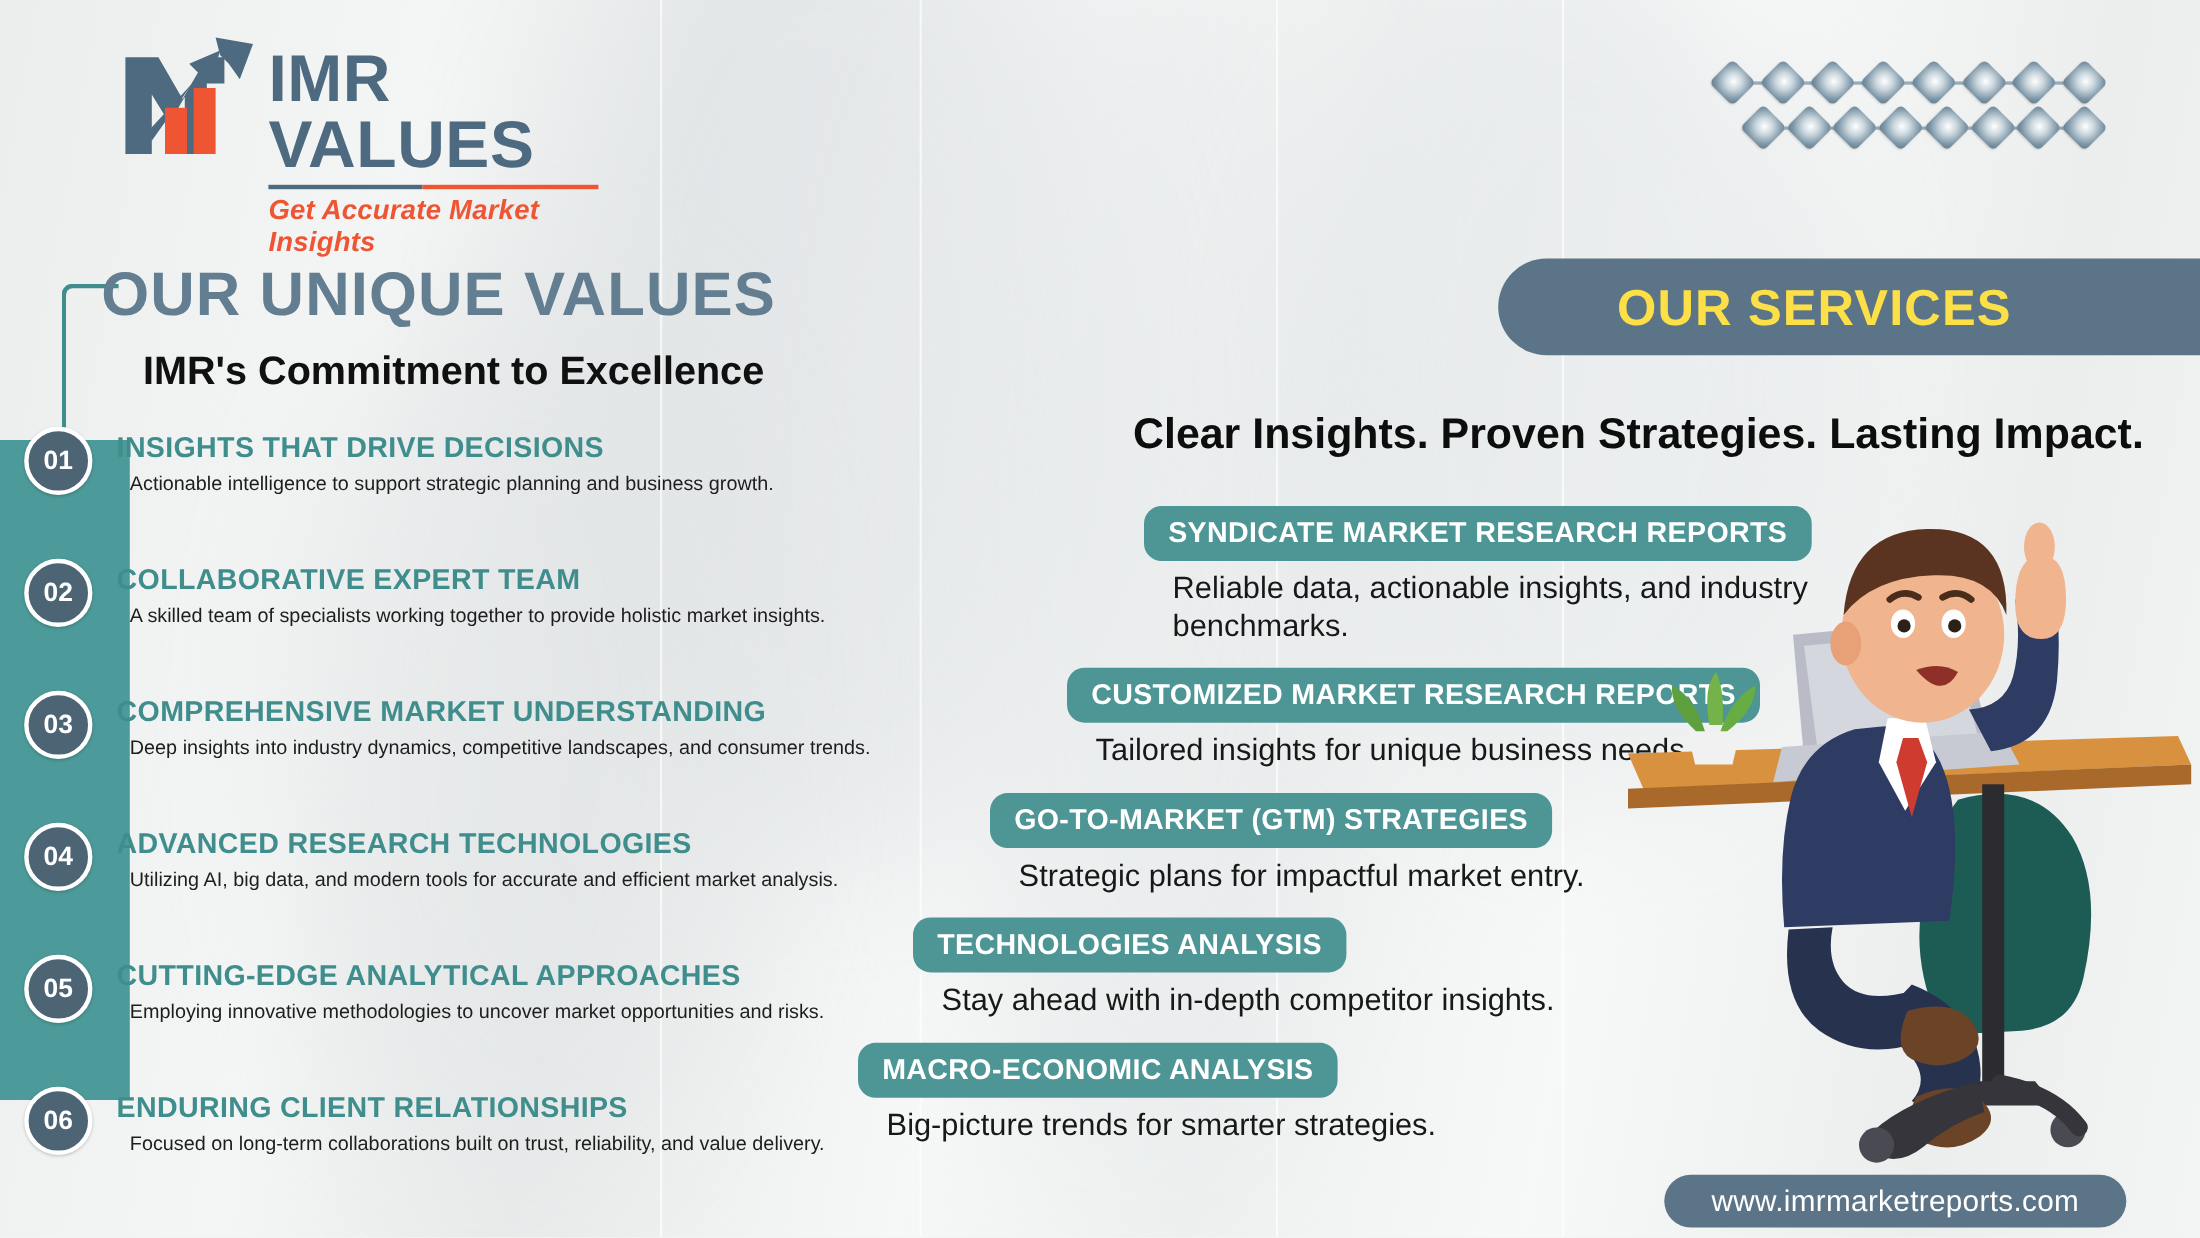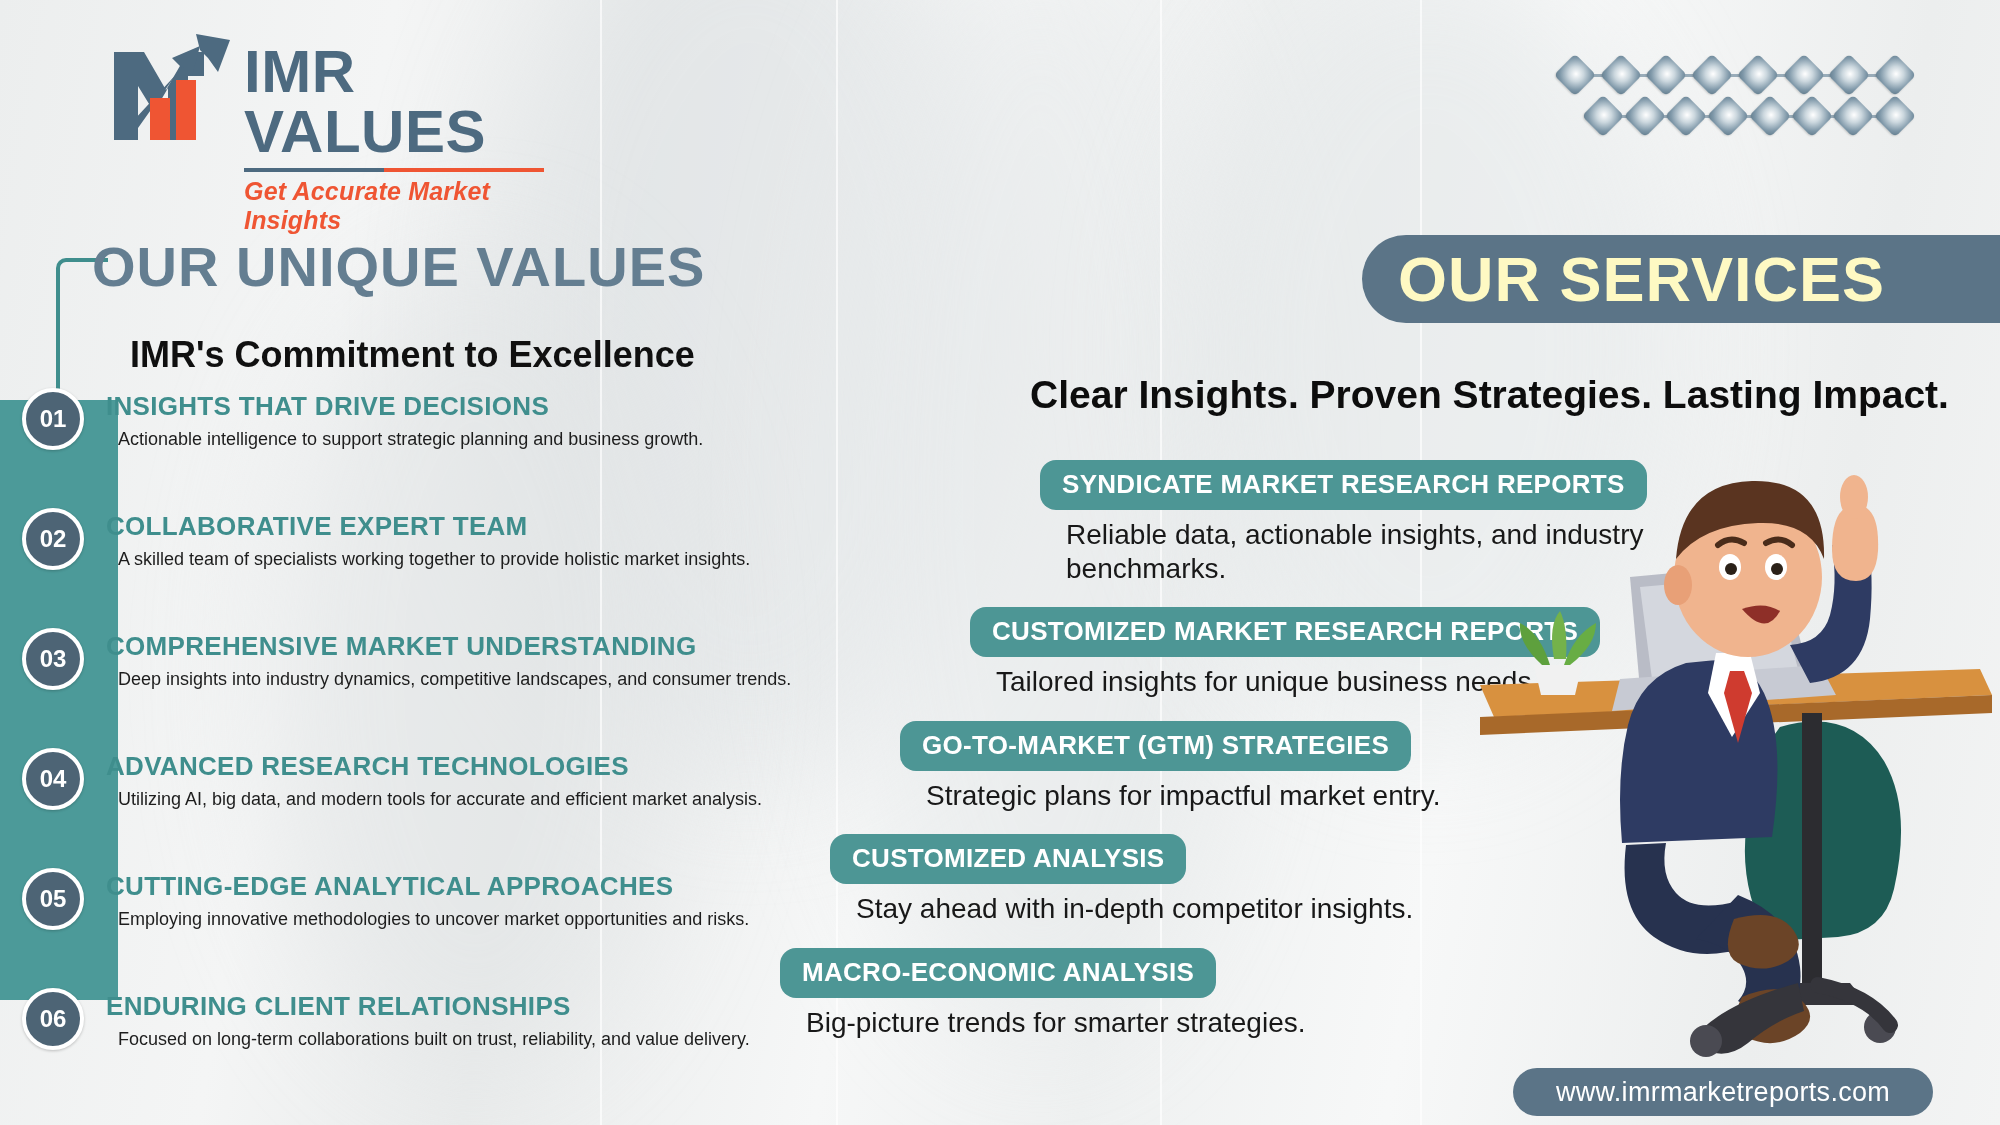--- a/index.html
+++ b/index.html
@@ -61,21 +61,21 @@
     position:absolute;left:56px;top:258px;width:48px;height:135px;
     border-left:4px solid #3f8e8d;border-top:4px solid #3f8e8d;
     border-top-left-radius:10px;
   }
   .uv-title{
     position:absolute;left:92px;top:234px;
     font-size:56px;font-weight:bold;color:#647e91;letter-spacing:1px;
     white-space:nowrap;
   }
   .uv-sub{
-    position:absolute;left:130px;top:334px;
+    position:absolute;left:130px;top:316px;
     font-size:36px;font-weight:bold;color:#101010;white-space:nowrap;
   }
 
   .value-list{position:absolute;left:22px;top:388px;width:860px;}
   .value-item{position:relative;margin-bottom:8px;min-height:112px;}
   .badge{
     position:absolute;left:0;top:0;width:54px;height:54px;border-radius:50%;
     background:#4d6475;border:4px solid #ffffff;
     color:#ffffff;font-size:24px;font-weight:bold;
     display:flex;align-items:center;justify-content:center;
@@ -91,22 +91,22 @@
     font-size:18px;color:#1d1d1d;line-height:1.18;max-width:760px;
   }
 
   
   .svc-banner{
     position:absolute;left:1362px;top:235px;right:0;height:88px;
     background:#5b7487;border-top-left-radius:48px;border-bottom-left-radius:48px;
     display:flex;align-items:center;
   }
   .svc-banner span{
-    color:#fef9c3;font-size:63px;font-weight:bold;letter-spacing:1px;
-    margin-left:36px;
+    color:#fde047;font-size:46px;font-weight:bold;letter-spacing:1px;
+    margin-left:108px;
   }
   .svc-tag{
     position:absolute;left:1030px;top:373px;
     font-size:39px;font-weight:bold;color:#0d0d0d;white-space:nowrap;
   }
 
   .svc-list{position:absolute;left:970px;top:460px;width:1000px;}
   .svc-item{position:relative;margin-bottom:22px;}
   .svc-bar{
     display:inline-block;background:#4d9695;color:#ffffff;
@@ -241,21 +241,21 @@
 
   <div class="svc-banner">
     <span>OUR SERVICES</span>
   </div>
   <div class="svc-tag">Clear Insights. Proven Strategies. Lasting Impact.</div>
 
   <div class="svc-list" id="svc-list">
       <div class="svc-item" style="margin-left: 70px;"><div class="svc-bar">SYNDICATE MARKET RESEARCH REPORTS</div><div class="svc-desc" style="margin-left:26px">Reliable data, actionable insights, and industry benchmarks.</div></div>
       <div class="svc-item" style="margin-left: 0px;"><div class="svc-bar">CUSTOMIZED MARKET RESEARCH REPORTS</div><div class="svc-desc" style="margin-left:26px">Tailored insights for unique business needs.</div></div>
       <div class="svc-item" style="margin-left: -70px;"><div class="svc-bar">GO-TO-MARKET (GTM) STRATEGIES</div><div class="svc-desc" style="margin-left:26px">Strategic plans for impactful market entry.</div></div>
-      <div class="svc-item" style="margin-left: -140px;"><div class="svc-bar">CUSTOMIZED ANALYSIS</div><div class="svc-desc" style="margin-left:26px">Stay ahead with in-depth competitor insights.</div></div>
+      <div class="svc-item" style="margin-left: -140px;"><div class="svc-bar">TECHNOLOGIES ANALYSIS</div><div class="svc-desc" style="margin-left:26px">Stay ahead with in-depth competitor insights.</div></div>
       <div class="svc-item" style="margin-left: -190px;"><div class="svc-bar">MACRO-ECONOMIC ANALYSIS</div><div class="svc-desc" style="margin-left:26px">Big-picture trends for smarter strategies.</div></div>
     </div>
 
   <div class="illus">
     <svg width="520" height="640" viewBox="0 0 520 640">
 
       <path d="M300 300 q70 -20 104 34 q28 48 10 128 q-10 44 -56 48 l-70 4 q-36 -70 -16 -140 q10 -52 28 -74 Z" fill="#1d5c55"></path>
 
       <path d="M0 258 L500 242 L512 268 L14 290 Z" fill="#d8913f"></path>
       <path d="M0 290 L512 268 L512 286 L0 308 Z" fill="#a8692a"></path>

